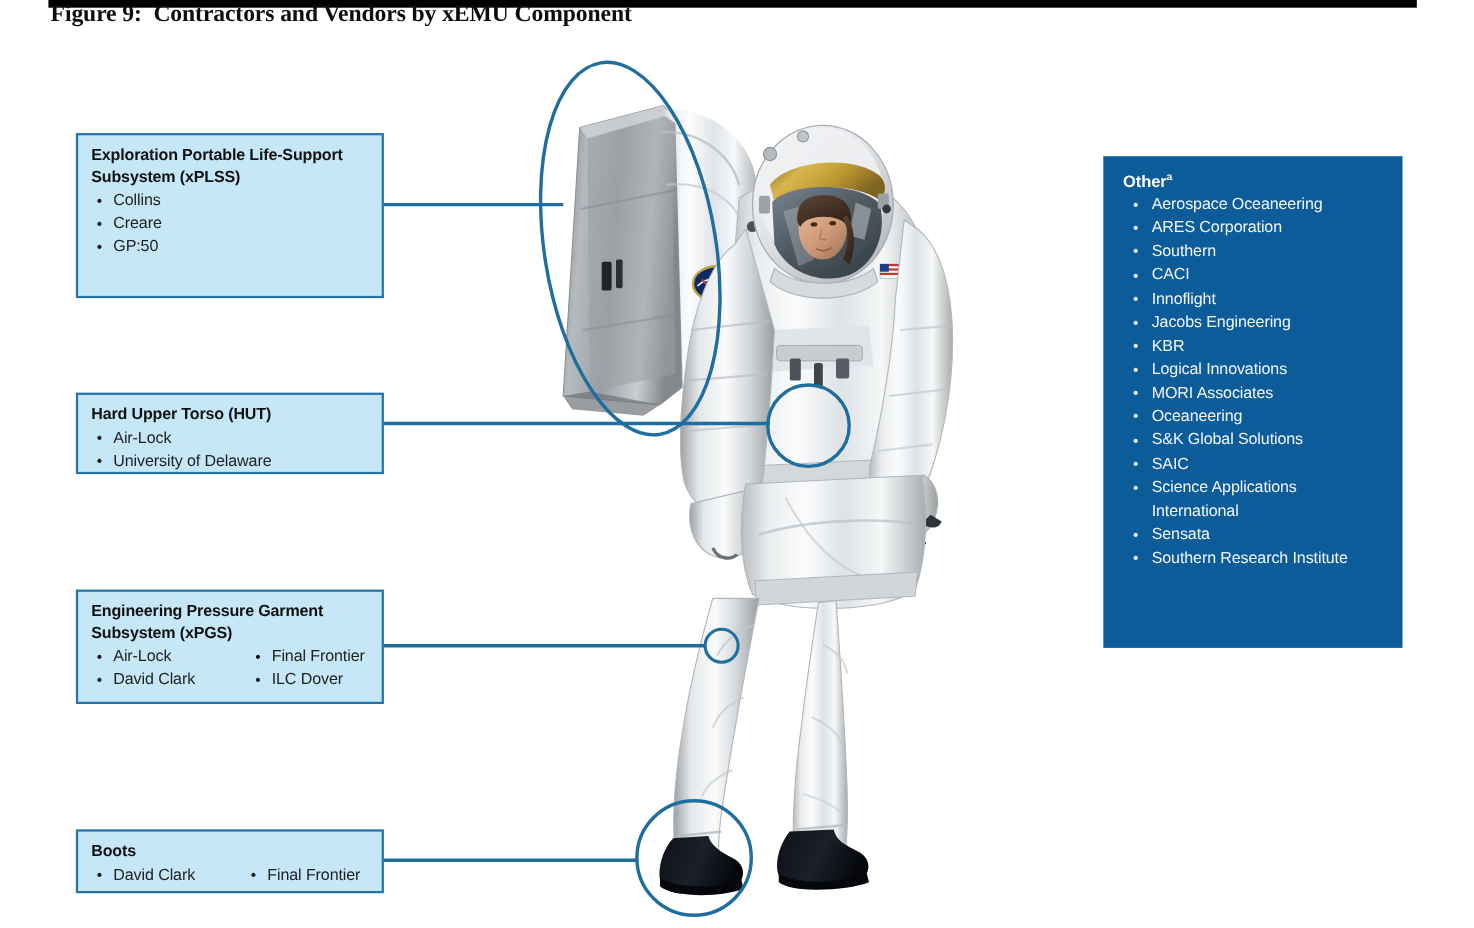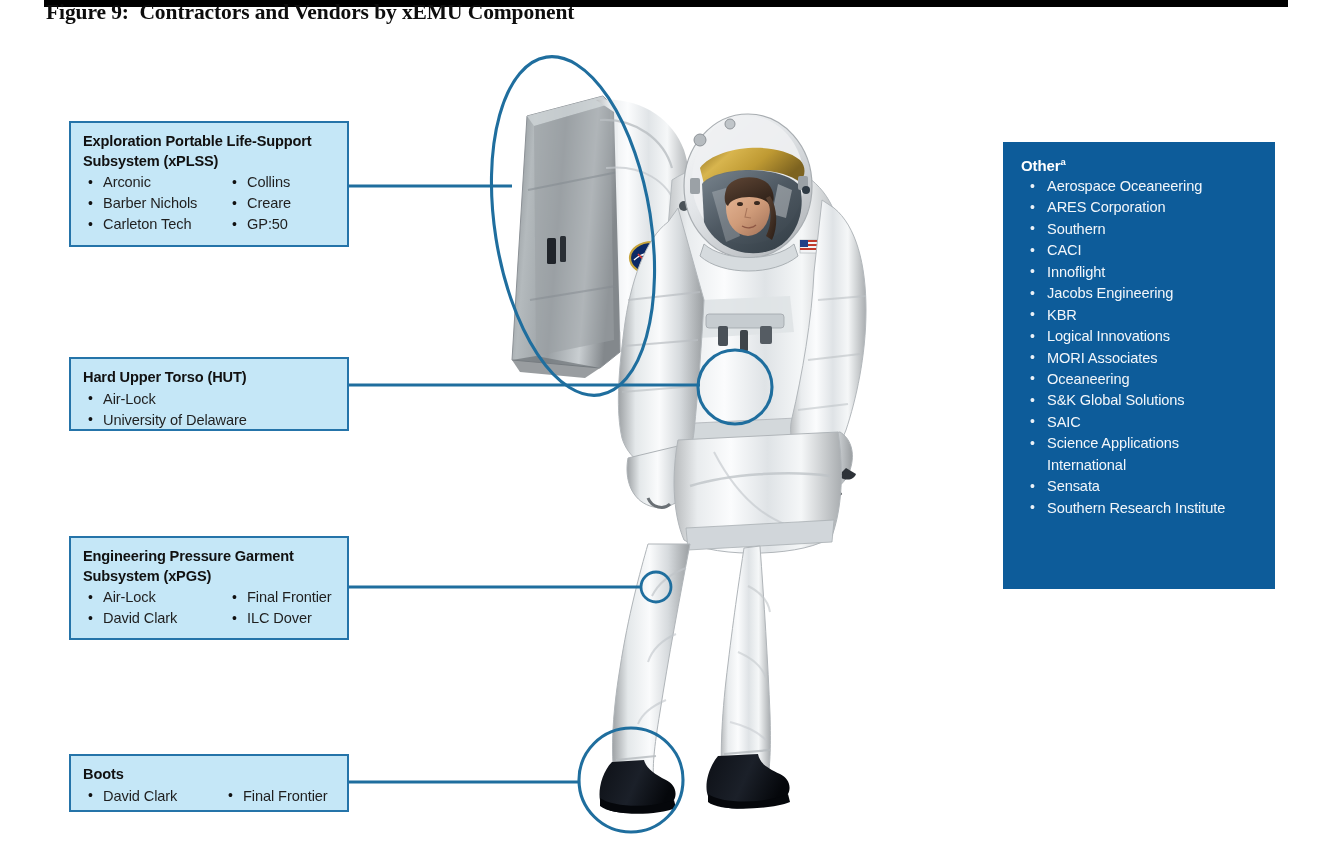--- a/index.html
+++ b/index.html
@@ -60,21 +60,21 @@
   .callout li::before {
     content: "\2022";
     position: absolute;
     left: 5px; top: -0.5px;
     font-size: 14px;
     color: #111;
   }
   .col-a { width: 144px; }
   .col-b { width: 120px; }
 
-  #box-xplss { left: 69px; top: 121px; width: 280px; height: 126px; }
+  #box-xplss { left: 69px; top: 121px; width: 280px; height: 150px; }
   #box-hut   { left: 69px; top: 357px; width: 280px; height: 74px;  }
   #box-xpgs  { left: 69px; top: 536px; width: 280px; height: 104px; }
   #box-boots { left: 69px; top: 754px; width: 280px; height: 58px;  }
   #box-boots .col-a { width: 140px; }
 
   
   #other-panel {
     position: absolute; left: 1003px; top: 142px; width: 272px; height: 447px;
     background: #0d5c9a;
     color: #ffffff;
@@ -335,25 +335,20 @@
       <line x1="349" y1="782" x2="580" y2="782"></line>
     </g>
   </svg>
 
   <div class="callout" id="box-xplss">
     <div class="c-title">
       <div>Exploration Portable Life-Support</div>
       <div>Subsystem (xPLSS)</div>
     </div>
     <div class="cols">
-      <ul class="col-a">
-        <li>Arconic</li>
-        <li>Barber Nichols</li>
-        <li>Carleton Tech</li>
-      </ul>
       <ul class="col-b">
         <li>Collins</li>
         <li>Creare</li>
         <li>GP:50</li>
       </ul>
     </div>
   </div>
 
   <div class="callout" id="box-hut">
     <div class="c-title">Hard Upper Torso (HUT)</div>

